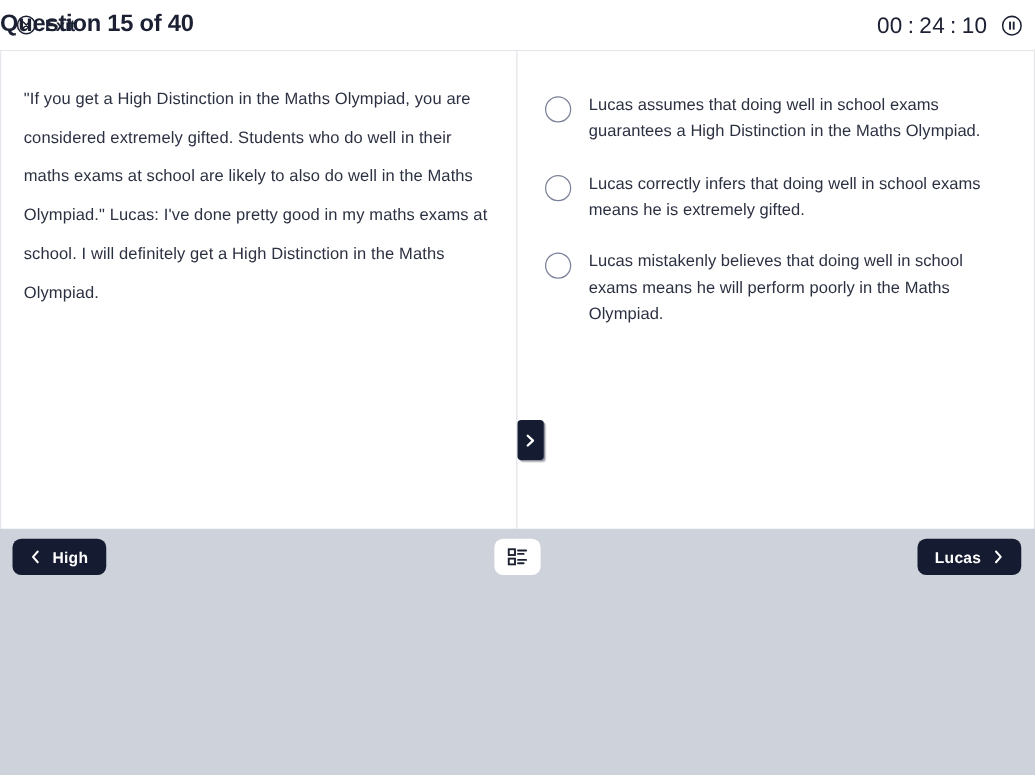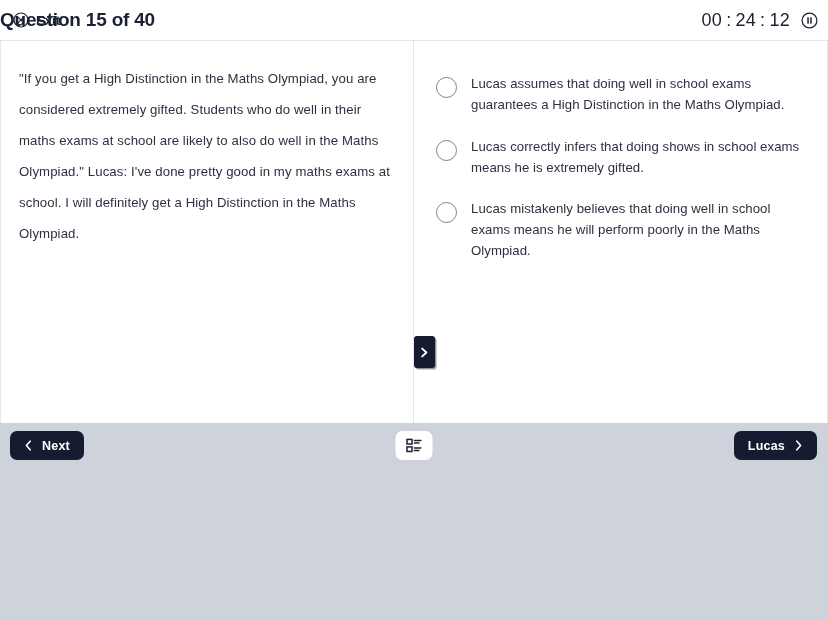--- a/index.html
+++ b/index.html
@@ -227,21 +227,21 @@
     </button>
 
     <div class="header-title">Question 15 of 40</div>
 
     <div class="timer-wrap">
       <div class="timer">
         <span>00</span>
         <span class="sep">:</span>
         <span>24</span>
         <span class="sep">:</span>
-        <span>12</span>
+        <span>10</span>
       </div>
       <button class="pause-btn">
         <span style="display:flex;">
           <svg width="17" height="17" viewBox="0 0 17 17">
             <circle cx="8.5" cy="8.5" r="7.4" fill="none" stroke="#1c2033" stroke-width="1.2"></circle>
             <rect x="6.3" y="5.3" width="1.5" height="6.4" fill="#1c2033"></rect>
             <rect x="9.2" y="5.3" width="1.5" height="6.4" fill="#1c2033"></rect>
           </svg>
         </span>
       </button>
@@ -254,21 +254,21 @@
       <p class="qtext">"If you get a High Distinction in the Maths Olympiad, you are considered extremely gifted. Students who do well in their maths exams at school are likely to also do well in the Maths Olympiad." Lucas: I've done pretty good in my maths exams at school. I will definitely get a High Distinction in the Maths Olympiad.</p>
     </div>
 
     <div class="pane-right">
       <div class="option">
         <span class="radio"></span>
         <span class="option-label">Lucas assumes that doing well in school exams guarantees a High Distinction in the Maths Olympiad.</span>
       </div>
       <div class="option">
         <span class="radio"></span>
-        <span class="option-label">Lucas correctly infers that doing shows in school exams means he is extremely gifted.</span>
+        <span class="option-label">Lucas correctly infers that doing well in school exams means he is extremely gifted.</span>
       </div>
       <div class="option">
         <span class="radio"></span>
         <span class="option-label">Lucas mistakenly believes that doing well in school exams means he will perform poorly in the Maths Olympiad.</span>
       </div>
     </div>
 
     <div class="divider-handle">
       <span style="display:flex;">
         <svg width="11" height="13" viewBox="0 0 11 13">
@@ -279,21 +279,21 @@
 
   </div>
 
   <div class="footer">
     <button class="nav-btn nav-back">
       <span style="display:flex;">
         <svg width="9" height="13" viewBox="0 0 9 13">
           <path d="M6.2 2.2 L2.4 6.5 L6.2 10.8" fill="none" stroke="#ffffff" stroke-width="1.6" stroke-linecap="round" stroke-linejoin="round"></path>
         </svg>
       </span>
-      <span>Next</span>
+      <span>High</span>
     </button>
 
     <button class="list-btn">
       <span style="display:flex;">
         <svg width="17" height="17" viewBox="0 0 17 17">
           <rect x="1.5" y="2.4" width="5" height="4.6" fill="none" stroke="#1c2033" stroke-width="1.5"></rect>
           <rect x="1.5" y="9.9" width="5" height="4.6" fill="none" stroke="#1c2033" stroke-width="1.5"></rect>
           <path d="M8.9 3.4 H15.4 M8.9 6.1 H13.4" stroke="#1c2033" stroke-width="1.5" stroke-linecap="round"></path>
           <path d="M8.9 10.9 H15.4 M8.9 13.6 H13.4" stroke="#1c2033" stroke-width="1.5" stroke-linecap="round"></path>
         </svg>

